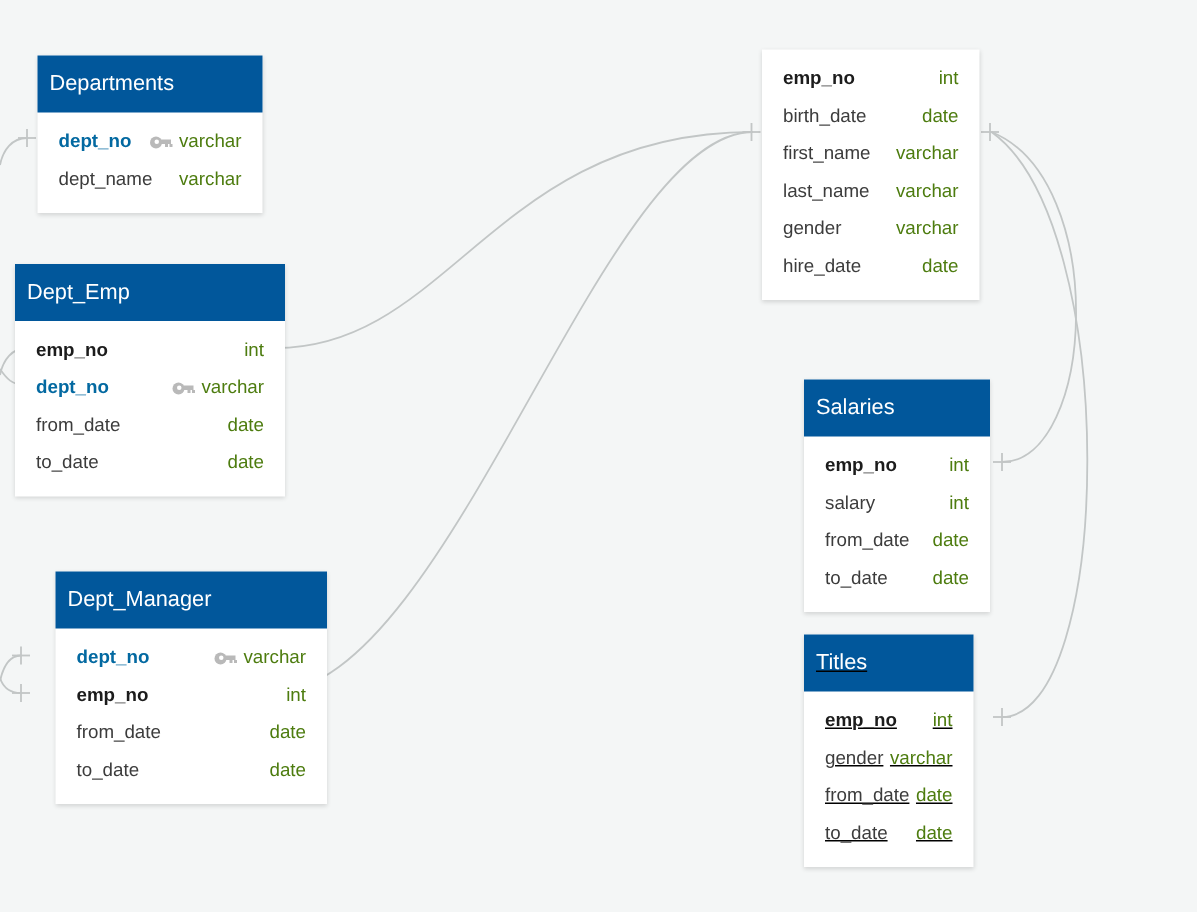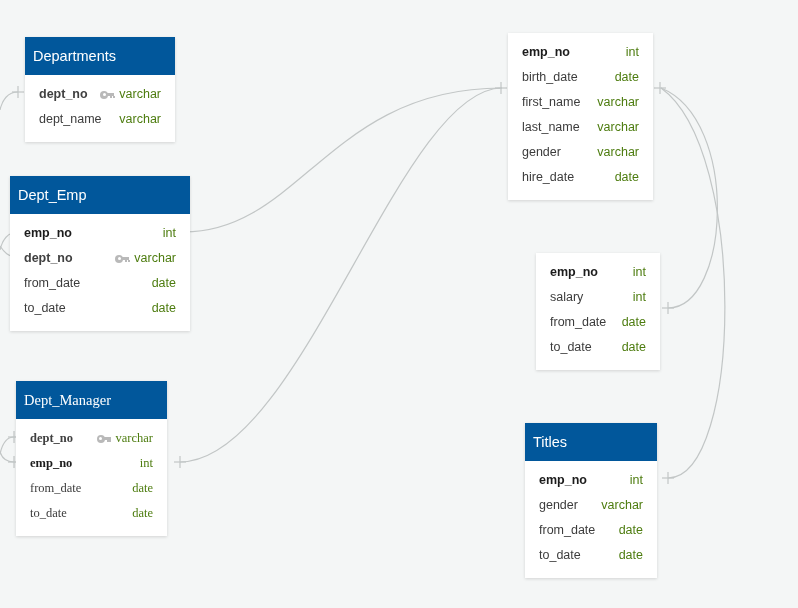--- a/index.html
+++ b/index.html
@@ -63,21 +63,21 @@
     padding: 0 14px 0 14px;
     box-sizing: border-box;
     font-size: 12.5px;
     white-space: nowrap;
   }
   .col-name {
     color: #3c3c3c;
     flex: 0 0 auto;
   }
   .col-name.pk {
-    color: #404040;
+    color: #0369a1;
     font-weight: bold;
   }
   .col-name.bold {
     color: #1c1c1c;
     font-weight: bold;
   }
   .spacer { flex: 1 1 auto; }
   .key-icon {
     flex: 0 0 auto;
     width: 14px;
@@ -233,21 +233,21 @@
             <span class="spacer"></span>
             <span class="col-type">date</span>
           </div>
           <div class="row">
             <span class="col-name">to_date</span>
             <span class="spacer"></span>
             <span class="col-type">date</span>
           </div>
         </div>
       </div>
-      <div class="table-box" style="left: 16px; top: 381px; width: 151px; font-family: Liberation Serif, serif;">
+      <div class="table-box" style="left: 37px; top: 381px; width: 181px;">
         <div class="table-header">Dept_Manager</div>
         <div class="table-body">
           <div class="row">
             <span class="col-name pk">dept_no</span>
             <span class="spacer"></span>
             <span class="key-icon">
               <span class="khead"></span>
               <span class="kshaft"></span>
               <span class="ktooth1"></span>
               <span class="ktooth2"></span>
@@ -299,20 +299,21 @@
             <span class="col-type">varchar</span>
           </div>
           <div class="row">
             <span class="col-name">hire_date</span>
             <span class="spacer"></span>
             <span class="col-type">date</span>
           </div>
         </div>
       </div>
       <div class="table-box" style="left: 536px; top: 253px; width: 124px;">
+        <div class="table-header">Salaries</div>
         <div class="table-body">
           <div class="row">
             <span class="col-name bold">emp_no</span>
             <span class="spacer"></span>
             <span class="col-type">int</span>
           </div>
           <div class="row">
             <span class="col-name">salary</span>
             <span class="spacer"></span>
             <span class="col-type">int</span>
@@ -322,21 +323,21 @@
             <span class="spacer"></span>
             <span class="col-type">date</span>
           </div>
           <div class="row">
             <span class="col-name">to_date</span>
             <span class="spacer"></span>
             <span class="col-type">date</span>
           </div>
         </div>
       </div>
-      <div class="table-box" style="left: 525px; top: 423px; width: 132px;">
+      <div class="table-box" style="left: 536px; top: 423px; width: 113px; text-decoration: underline;">
         <div class="table-header">Titles</div>
         <div class="table-body">
           <div class="row">
             <span class="col-name bold">emp_no</span>
             <span class="spacer"></span>
             <span class="col-type">int</span>
           </div>
           <div class="row">
             <span class="col-name">gender</span>
             <span class="spacer"></span>

